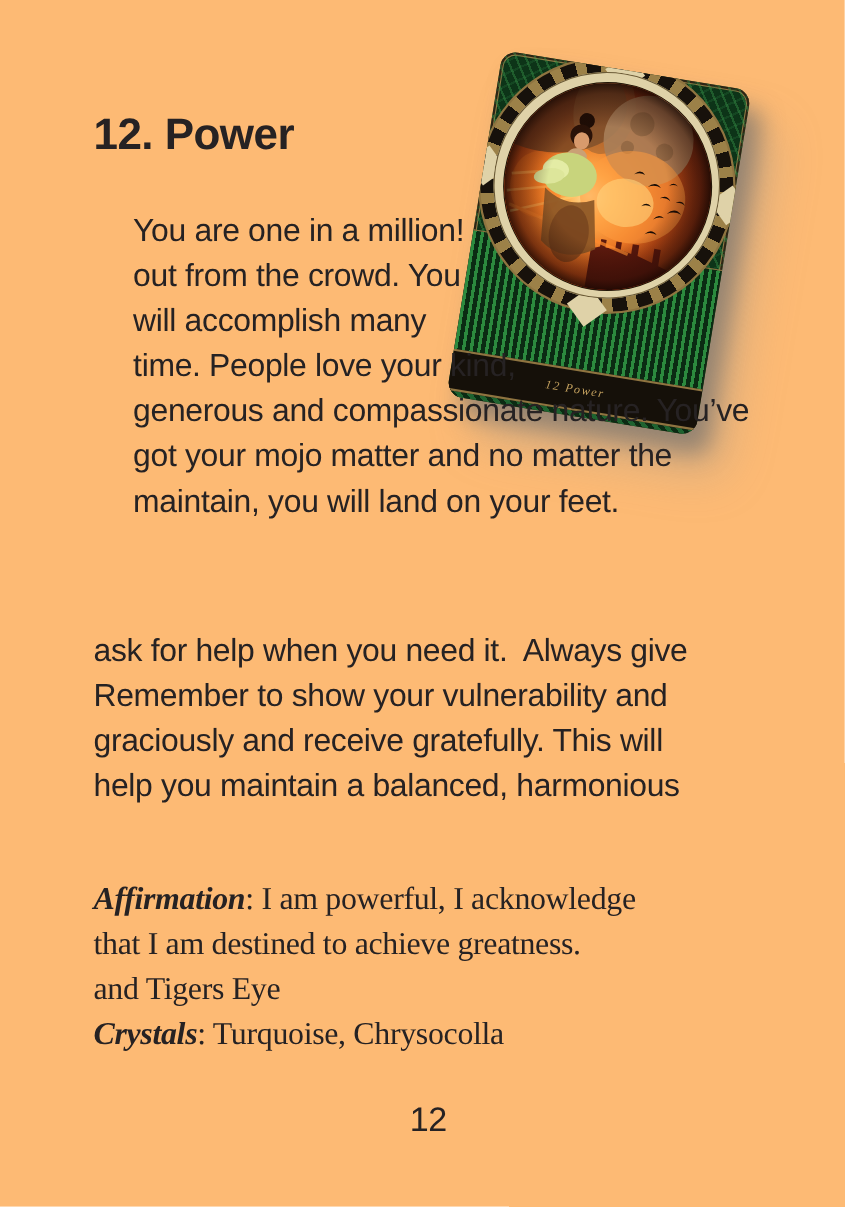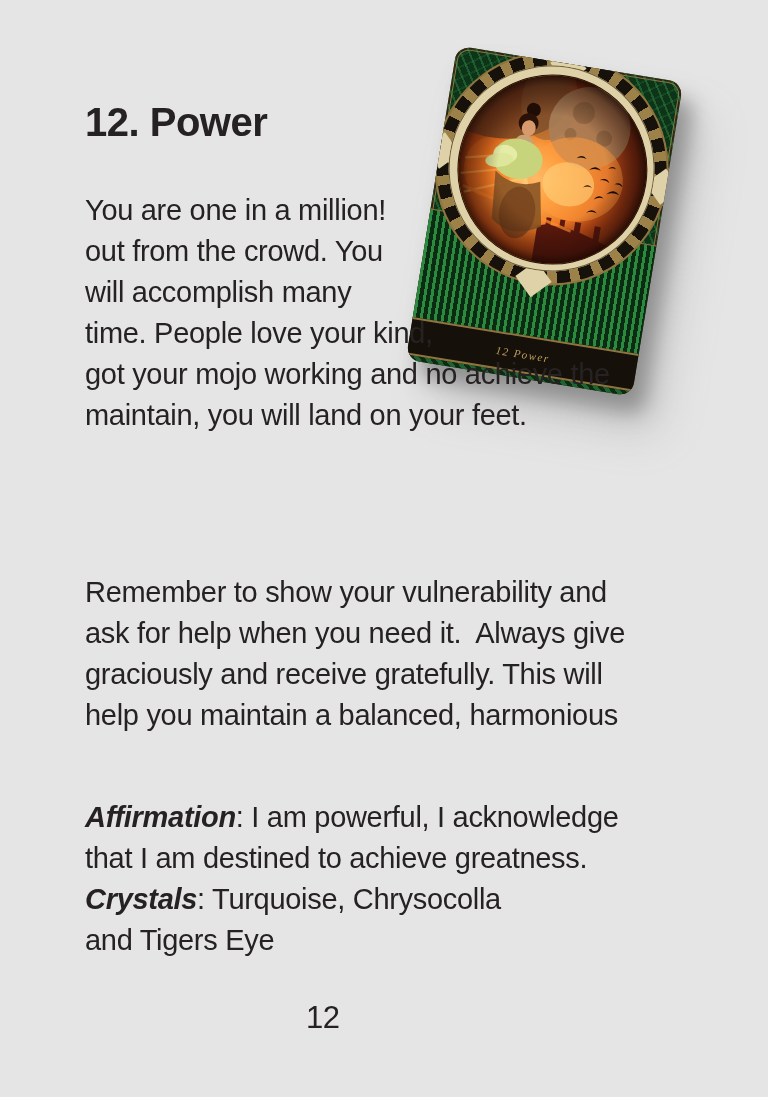--- a/index.html
+++ b/index.html
@@ -1,32 +1,32 @@
 <!DOCTYPE html>
 <html><head>
 <meta charset="utf-8">
 <style>
   html,body{margin:0;padding:0;background:#ffffff;}
   #page{
-    position:relative;width:768px;height:1097px;background:#e5e5e5;overflow:hidden;
+    position:relative;width:768px;height:1097px;background:#fdba74;overflow:hidden;
     font-family:"Liberation Sans",sans-serif;color:#262223;
   }
   
   .chapter-title{
     position:absolute;left:85px;top:100px;
     font-size:40px;font-weight:bold;letter-spacing:-0.5px;white-space:pre;
   }
   .para{position:absolute;left:85px;font-size:29px;line-height:41px;letter-spacing:-0.3px;}
   .line{white-space:pre;}
-  #para1{top:190px;}
+  #para1{top:190px;margin-left:36px;}
   #para2{top:572px;}
-  #para3{top:797px;}
+  #para3{top:797px;font-family:Liberation Serif, serif;}
   .lead{font-style:italic;font-weight:bold;}
   .page-number{
-    position:absolute;left:306px;top:1000px;width:100px;text-align:left;
+    position:absolute;left:306px;top:1000px;width:100px;text-align:right;
     font-size:31px;letter-spacing:-0.5px;
   }
   
   .card{
     position:absolute;left:430px;top:62px;width:229px;height:318px;
     transform:rotate(9.3deg);border-radius:14px;overflow:hidden;
     background:#0d3418;
     box-shadow:14px 16px 20px rgba(105,105,105,.6), 30px 34px 42px rgba(150,150,150,.35),
                inset 0 0 0 2px rgba(12,9,6,.75), inset 0 0 0 3px rgba(156,129,72,.9);
   }
@@ -167,33 +167,34 @@
         <circle cx="94" cy="94" r="94" fill="url(#vin)"></circle>
       </svg>
     </div>
   </div>
 
   <div class="para" id="para1">
     <div class="line">You are one in a million!</div>
     <div class="line">out from the crowd. You</div>
     <div class="line">will accomplish many</div>
     <div class="line">time. People love your kind,</div>
-    <div class="line">got your mojo working and no achieve the</div>
+    <div class="line">generous and compassionate nature. You’ve</div>
+    <div class="line">got your mojo matter and no matter the</div>
     <div class="line">maintain, you will land on your feet.</div>
   </div>
 
   <div class="para" id="para2">
+    <div class="line">ask for help when you need it.  Always give</div>
     <div class="line">Remember to show your vulnerability and</div>
-    <div class="line">ask for help when you need it.  Always give</div>
     <div class="line">graciously and receive gratefully. This will</div>
     <div class="line">help you maintain a balanced, harmonious</div>
   </div>
 
   <div class="para" id="para3">
     <div class="line"><em class="lead">Affirmation</em><span>: I am powerful, I acknowledge</span></div>
     <div class="line">that I am destined to achieve greatness.</div>
+    <div class="line">and Tigers Eye</div>
     <div class="line"><em class="lead">Crystals</em><span>: Turquoise, Chrysocolla</span></div>
-    <div class="line">and Tigers Eye</div>
   </div>
 
   <div class="page-number">12</div>
 
 </div>
 
 </body></html>

